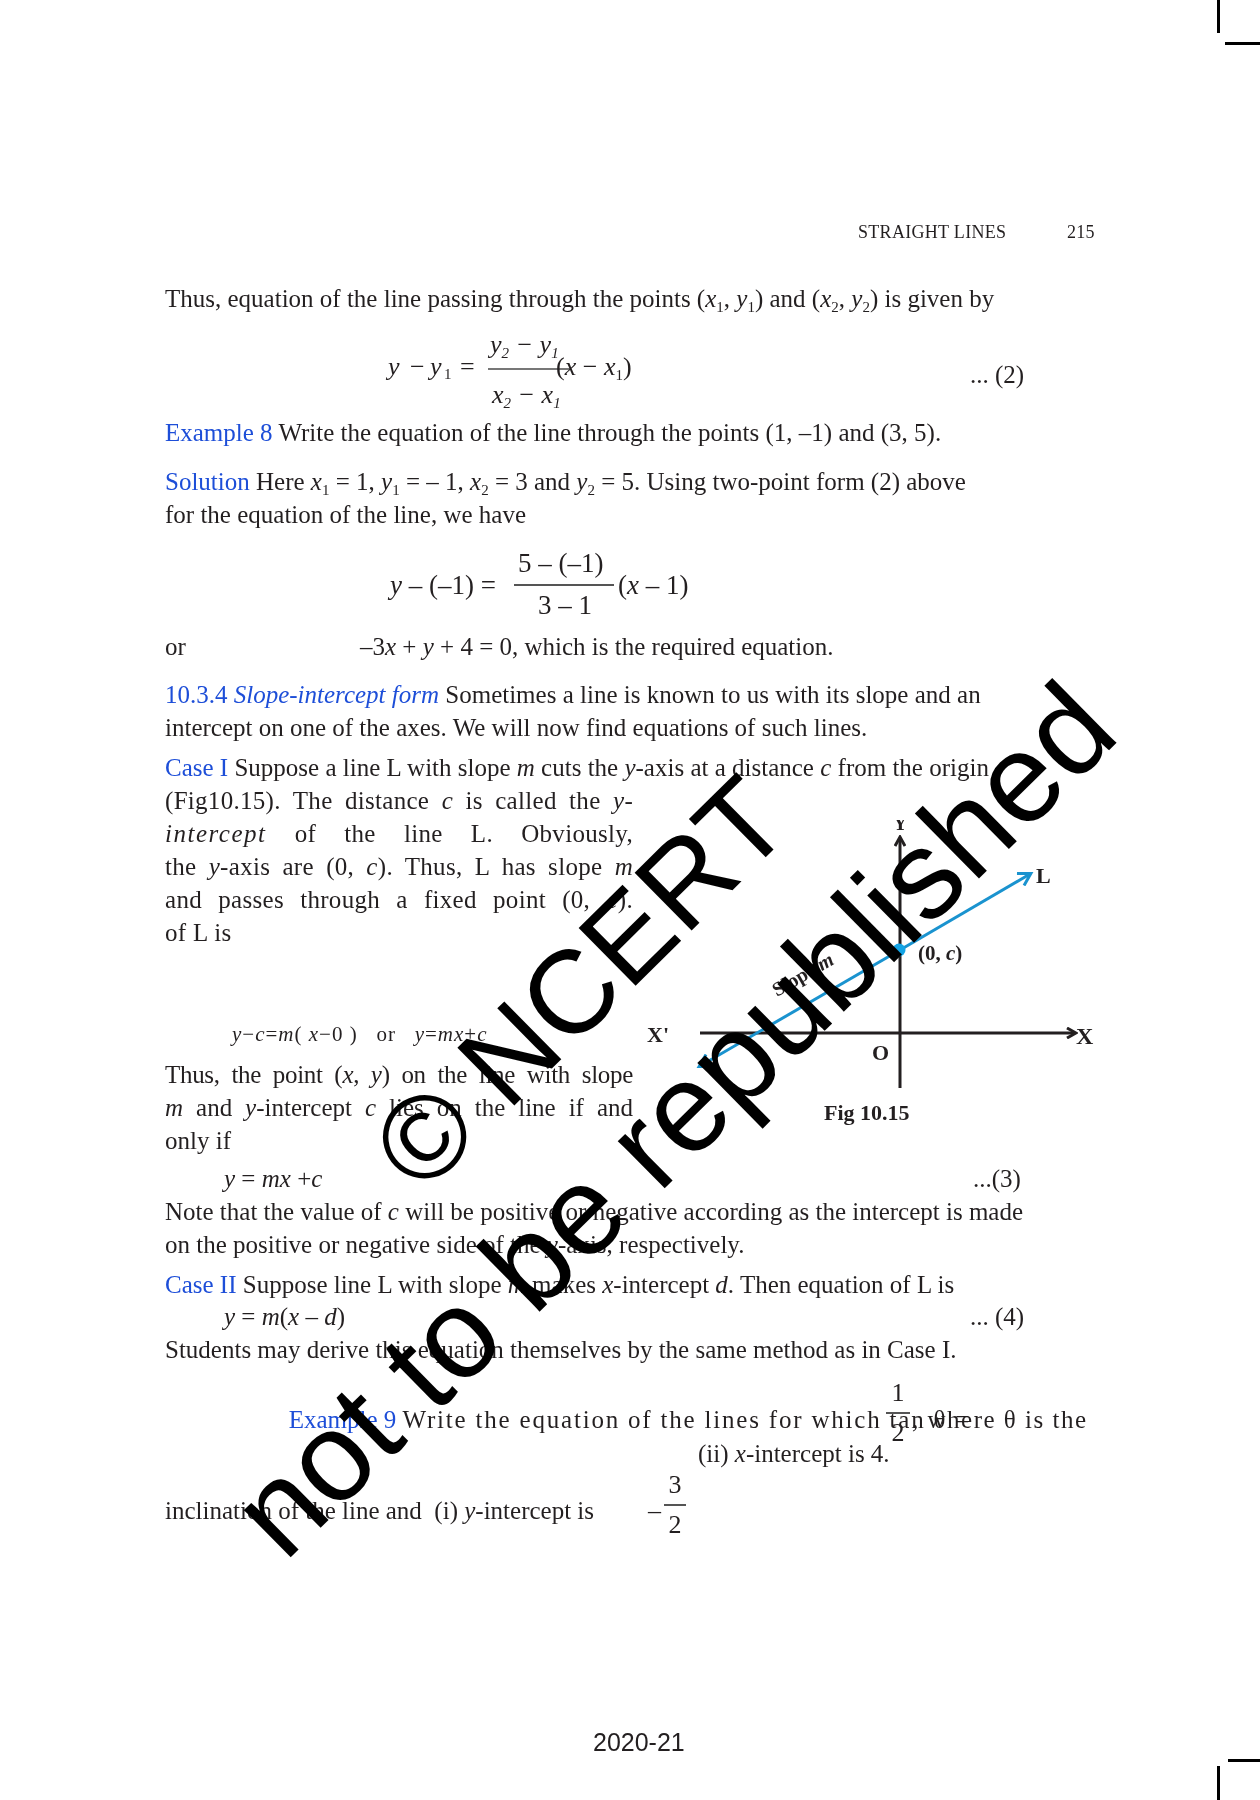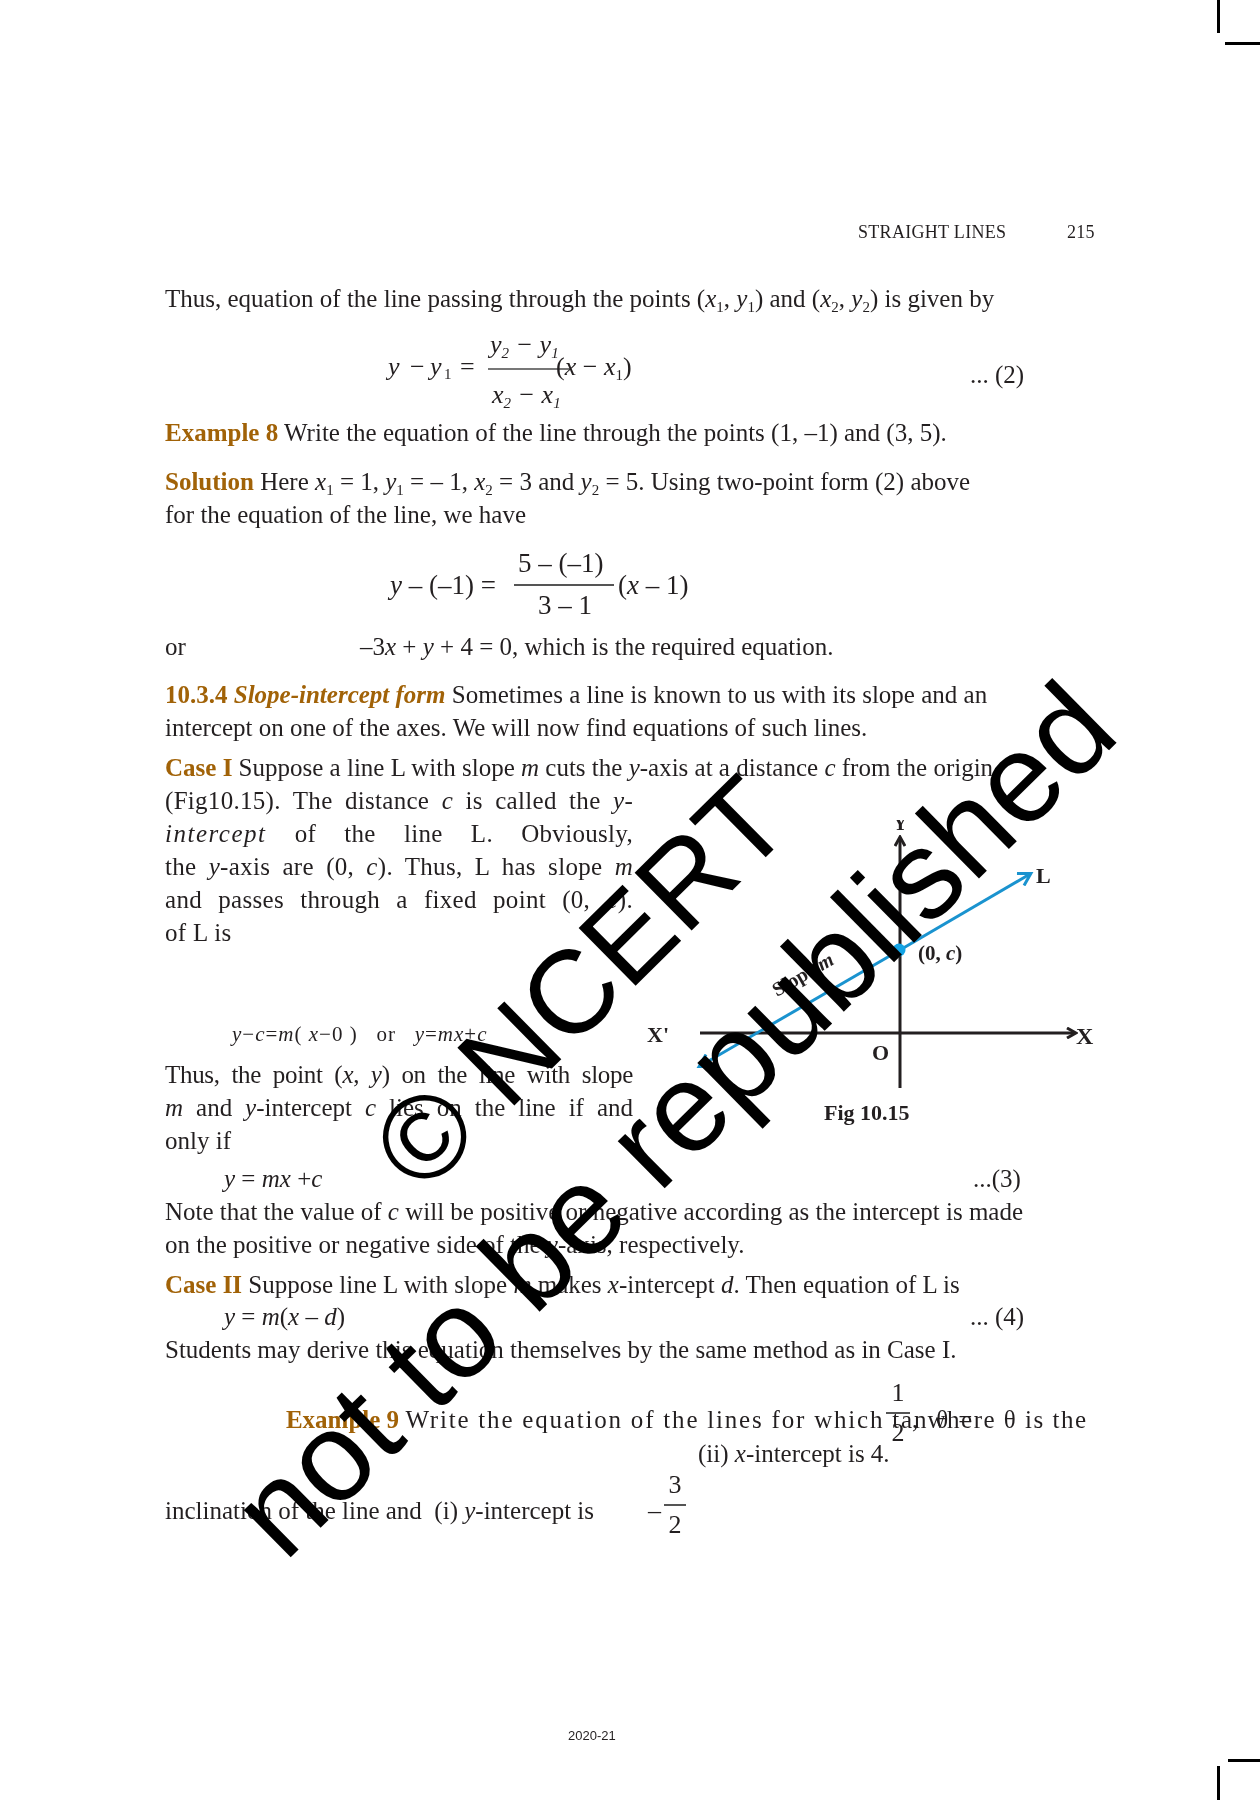--- a/index.html
+++ b/index.html
@@ -1,20 +1,20 @@
 <!DOCTYPE html>
 <html><head>
 <meta charset="utf-8">
 <style>
   html, body { margin:0; padding:0; }
   body { width:1260px; height:1800px; background:#ffffff; position:relative; overflow:hidden;
          font-family:"Liberation Serif", "DejaVu Serif", serif; color:#231f20; }
   .abs { position:absolute; white-space:nowrap; }
   .t { font-size:25px; line-height:33px; }
-  .blue { color:#a16207; font-weight:bold; }
+  .blue { color:#1d4ed8; font-weight:normal; }
   i, .it { font-style:italic; }
   sub { font-size:15px; vertical-align:-5px; line-height:0; }
   .crop { position:absolute; background:#000; }
   .hdr { font-size:18px; letter-spacing:0.3px; }
   .wm { position:absolute; font-family:"Liberation Sans", "DejaVu Sans", sans-serif; color:#000;
         transform-origin:0 0; transform:rotate(-44.6deg); white-space:nowrap; line-height:1; }
   .just { text-align:justify; text-align-last:justify; }
 </style>
 </head>
 <body>
@@ -145,16 +145,16 @@
   <text x="1036" y="883" font-family="Liberation Serif, serif" font-weight="bold" font-size="22" fill="#231f20">L</text>
   <text x="918" y="960" font-family="Liberation Serif, serif" font-weight="bold" font-size="21" fill="#231f20">(0, <tspan font-style="italic">c</tspan>)</text>
   <text x="0" y="0" transform="translate(777,997) rotate(-30)" font-family="Liberation Serif, serif" font-weight="bold" font-size="20" fill="#231f20">Slope <tspan font-style="italic">m</tspan></text>
   <text x="1076" y="1044" font-family="Liberation Serif, serif" font-weight="bold" font-size="24" fill="#231f20">X</text>
   <text x="647" y="1042" font-family="Liberation Serif, serif" font-weight="bold" font-size="22" fill="#231f20">X'</text>
   <text x="872" y="1060" font-family="Liberation Serif, serif" font-weight="bold" font-size="22" fill="#231f20">O</text>
   <text x="893" y="830" font-family="Liberation Serif, serif" font-weight="bold" font-size="20" fill="#231f20">Y</text>
 </svg>
 <div class="abs" style="left:824px;top:1100px;font-size:22px;font-weight:bold;">Fig 10.15</div>
 
-<div class="abs" style="left:568px;top:1728px;font-family:'Liberation Sans',sans-serif;font-size:13px;">2020-21</div>
+<div class="abs" style="left:593px;top:1728px;font-family:'Liberation Sans',sans-serif;font-size:25px;">2020-21</div>
 
 <div class="wm" style="left:352px;top:1125px;font-size:118px;">© NCERT</div>
 <div class="wm" style="left:210px;top:1488px;font-size:126px;">not to be republished</div>
 
 </body></html>

